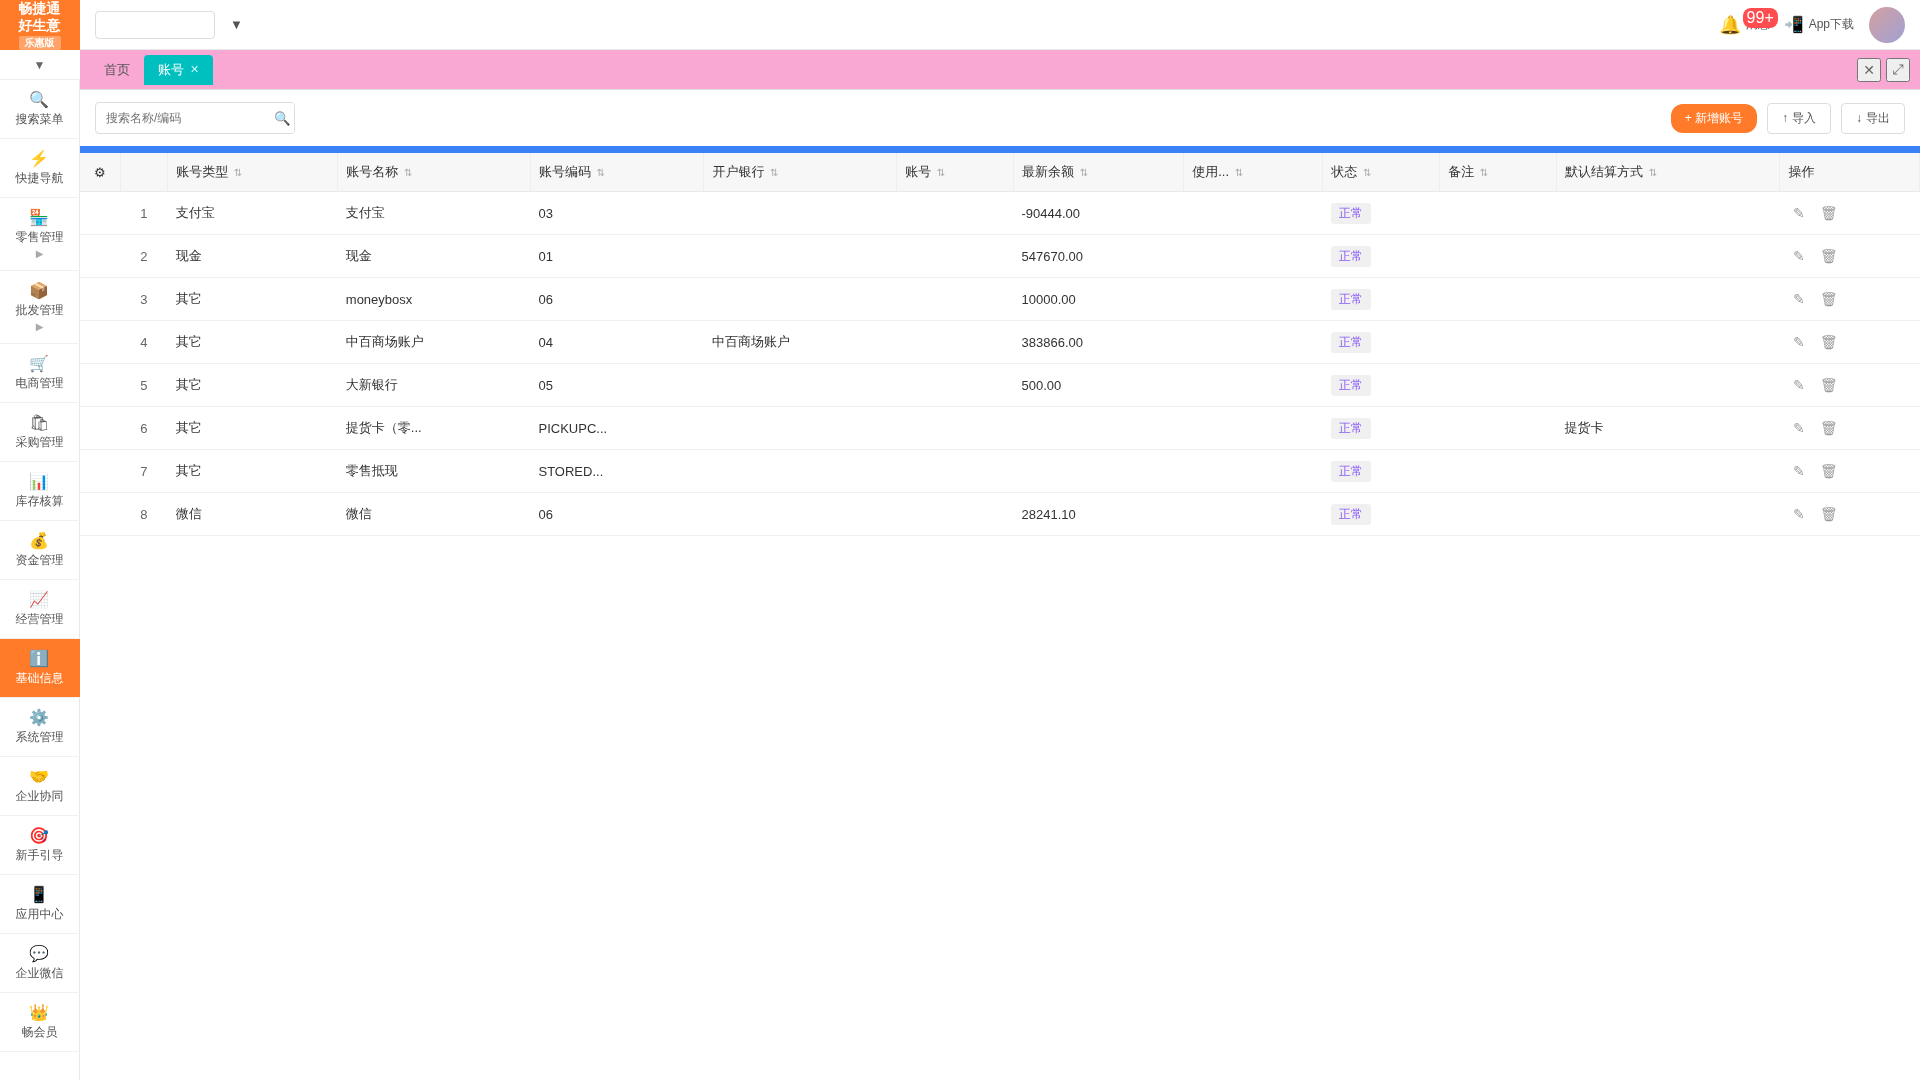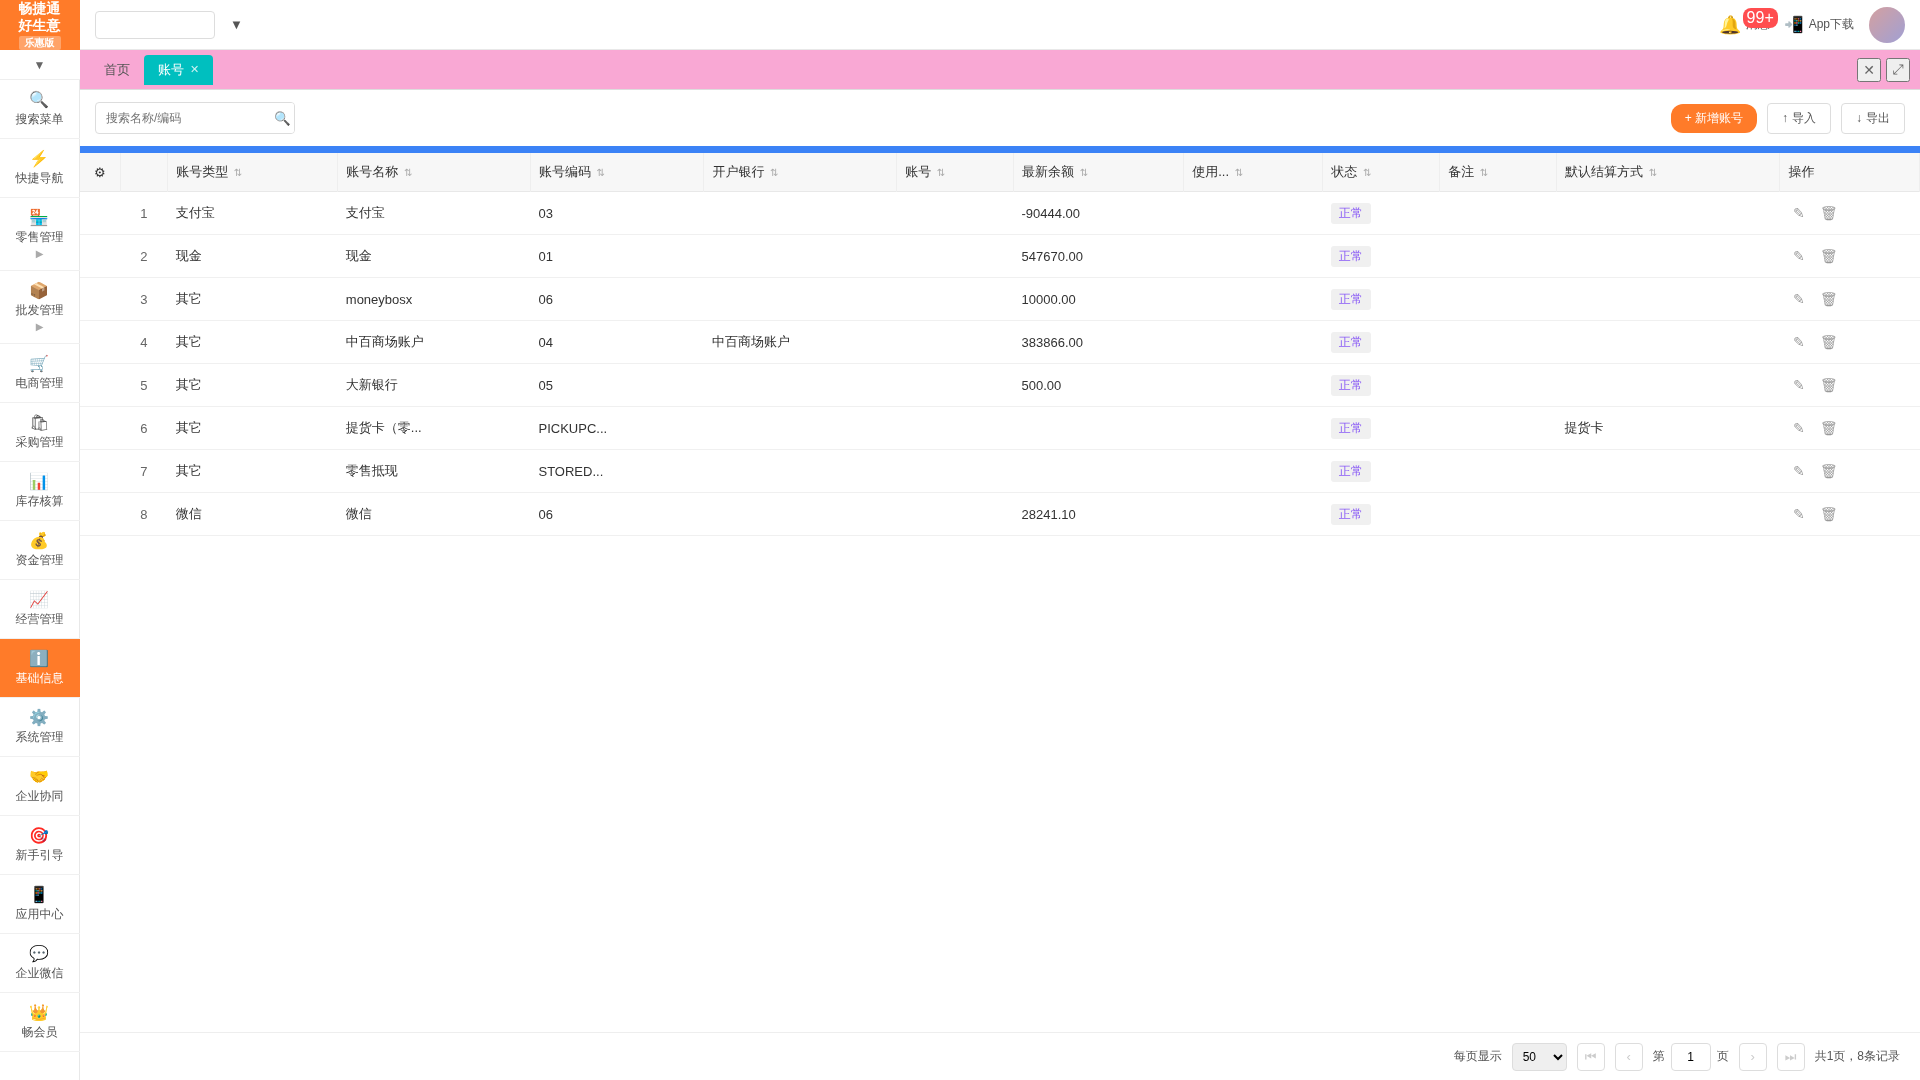--- a/index.html
+++ b/index.html
@@ -697,33 +697,15 @@
         <div class="action-btns">
           <span class="action-btn">✎</span>
           <span class="action-btn">🗑</span>
         </div>
       </td>
     </tr>
           </tbody>
       </table>
     </div>
 
-    <div class="pagination">
-      <span class="page-size-label">每页显示</span>
-      <select class="page-size-select">
-        <option>50</option>
-        <option>20</option>
-        <option>100</option>
-      </select>
-      <button class="page-btn disabled">⏮</button>
-      <button class="page-btn disabled">‹</button>
-      <div class="page-current">
-        <span>第</span>
-        <input class="page-input" type="text" value="1" style="">
-        <span>页</span>
-      </div>
-      <button class="page-btn disabled">›</button>
-      <button class="page-btn disabled">⏭</button>
-      <span class="page-total">共1页，8条记录</span>
-    </div>
 
   </div>
 </div>
 
 </body></html>

